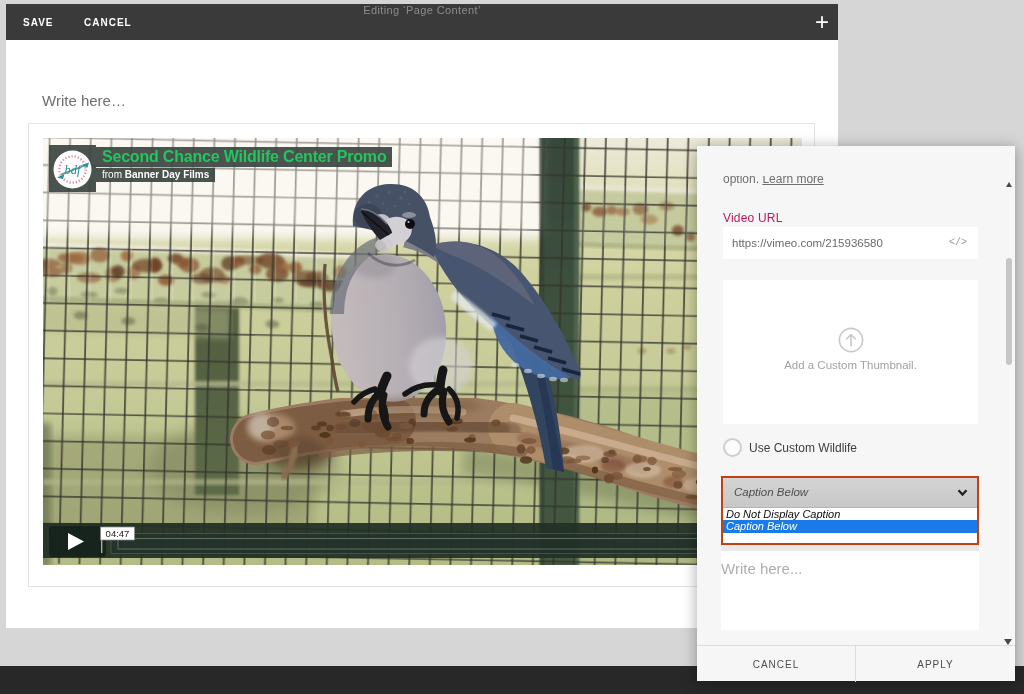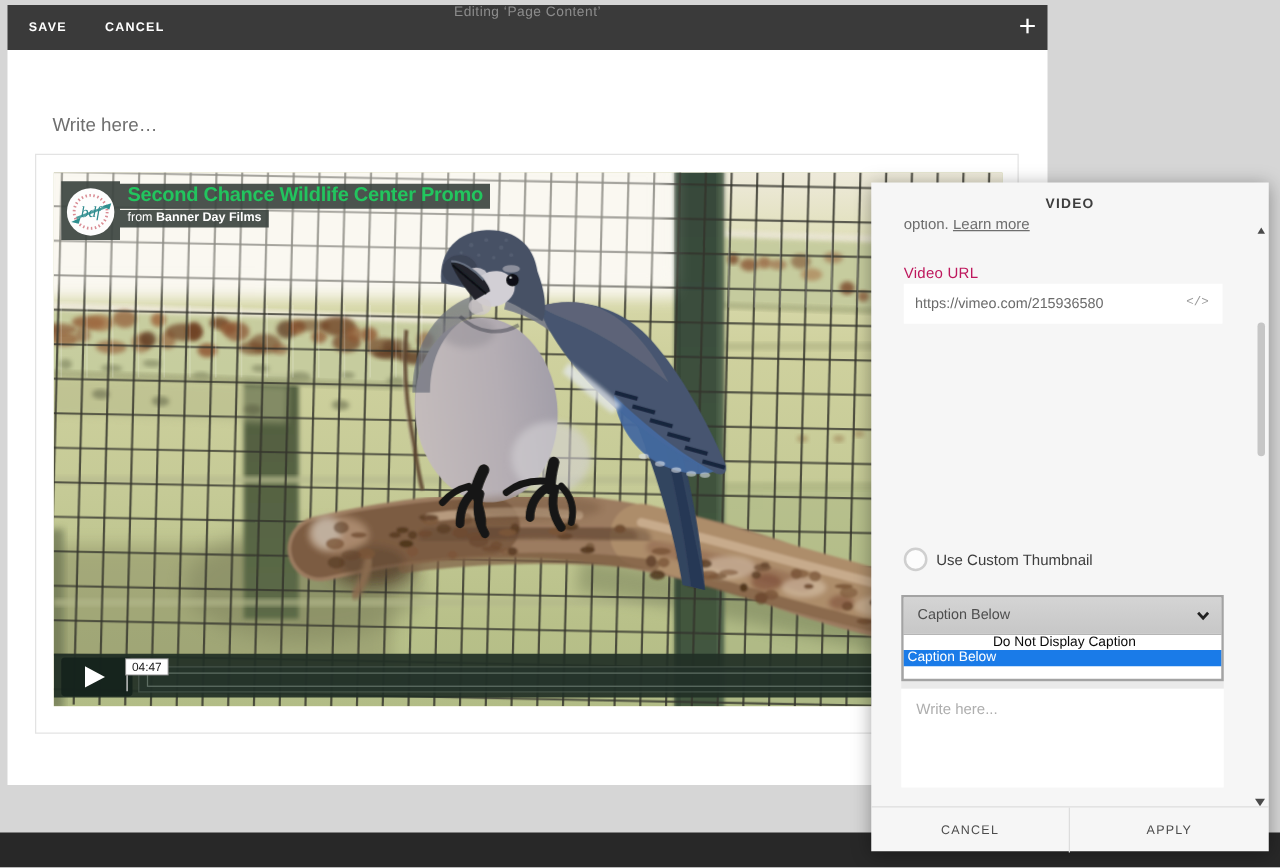--- a/index.html
+++ b/index.html
@@ -32,30 +32,30 @@
   #vurl-label { position:absolute; left:26px; top:65px; font-size:12px; color:#be185d; letter-spacing:0.2px; }
   #vurl { position:absolute; left:26px; top:81px; width:255px; height:32px; background:#fff; }
   #vurl span.u { position:absolute; left:9px; top:10px; font-size:11.5px; color:#6b6b6b; }
   #vurl span.c { position:absolute; right:11px; top:10px; font-size:10px; color:#9a9a9a; font-family:"Liberation Mono",monospace; }
   #sbar { position:absolute; left:309px; top:112px; width:6px; height:107px; background:#c6c6c6; border-radius:3px; }
   #thumbbox { position:absolute; left:26px; top:134px; width:255px; height:144px; background:#fff; }
   #thumbbox .txt { position:absolute; top:79px; width:100%; text-align:center; font-size:11.5px; color:#a2a2a2; }
   #thumbbox svg { position:absolute; left:115px; top:47px; }
   #radio { position:absolute; left:26px; top:292px; width:19px; height:19px; border:2px solid #cfcfcf; border-radius:50%; background:#fcfcfc; }
   #radiolabel { position:absolute; left:52px; top:295px; font-size:12px; color:#3d3d3d; }
-  #greenbox { position:absolute; left:24px; top:330px; width:258px; height:69px; border:2px solid #a3a3a3; background:#fff; z-index:3; }
+  #greenbox { position:absolute; left:24px; top:330px; width:258px; height:69px; border:2px solid #c2410c; background:#fff; z-index:3;font-style:italic; }
   #gsel { position:relative; width:100%; height:30px; background:linear-gradient(#d4d4d4,#c7c7c7); border-bottom:1px solid #b5b5b5; }
   #gsel .t { position:absolute; left:11px; top:8px; font-size:11.5px; color:#4e4e4e; }
   #gsel svg { position:absolute; right:9px; top:9px; }
-  #gopt1 { height:12px; background:#fff; font-size:11px; line-height:12px; color:#0a0a0a; padding-left:3px; white-space:nowrap;text-align:center; }
+  #gopt1 { height:12px; background:#fff; font-size:11px; line-height:12px; color:#0a0a0a; padding-left:3px; white-space:nowrap; }
   #gopt2 { height:13px; background:#1a7be8; font-size:11px; line-height:13px; color:#fff; padding-left:3px; white-space:nowrap; }
   #toolbar { position:absolute; left:24px; top:382px; width:258px; height:23px; background:#eaeaea; z-index:1; }
   #toolbar svg { position:absolute; left:0; top:0; }
   #captionarea { position:absolute; left:24px; top:405px; width:258px; height:79px; background:#fff; z-index:2; }
-  #captionarea .ph { position:absolute; left:12px; top:9px; font-size:12px; color:#aeaeae; }
+  #captionarea .ph { position:absolute; left:0; top:9px; font-size:15px; color:#aeaeae; }
   #dnarr { position:absolute; right:3px; top:493px; width:0; height:0; border-left:4px solid transparent; border-right:4px solid transparent; border-top:6px solid #4a4a4a; }
   #pfoot { position:absolute; left:0; top:499px; width:318px; height:36px; border-top:1px solid #ddd; }
   #pfoot .cell { position:absolute; top:0; height:36px; line-height:37px; text-align:center; font-size:10px; letter-spacing:1px; color:#4c4c4c; }
   #pcancel { left:0; width:159px; border-right:1px solid #ddd; }
   #papply { left:159px; width:159px; }
 </style>
 </head>
 <body>
 <div id="botbar"></div>
 <div id="topbar">
@@ -470,33 +470,39 @@
               <text x="19.5" y="23.5" text-anchor="middle" font-family="Liberation Serif,serif" font-style="italic" font-size="12.5" fill="#2e8a8e">bdf</text>
             </svg>
         </div>
         <div id="t1">Second Chance Wildlife Center Promo</div>
         <div id="t2">from <b>Banner Day Films</b></div>
       </div>
     </div>
   </div>
 </div>
 <div id="panel">
-  <div id="ptitle">VIDEO</div>
   <div id="cutline">
       <div>option. <a>Learn more</a></div>
     </div>
   <div id="uparr"></div>
   <div id="vurl-label">Video URL</div>
   <div id="vurl">
       <span class="u">https://vimeo.com/215936580</span>
       <span class="c">&lt;/&gt;</span>
     </div>
   <div id="sbar"></div>
+  <div id="thumbbox">
+    <svg width="26" height="26" viewBox="0 0 26 26">
+      <circle cx="13" cy="13" r="11.6" fill="none" stroke="#c9c9c9" stroke-width="1.6"></circle>
+      <path d="M13 19 L13 8 M8.5 12 L13 7.5 L17.5 12" fill="none" stroke="#c9c9c9" stroke-width="1.6" stroke-linecap="round" stroke-linejoin="round"></path>
+    </svg>
+    <div class="txt">Add a Custom Thumbnail.</div>
+  </div>
   <div id="radio"></div>
-  <div id="radiolabel">Use Custom Thumbnail</div>
+  <div id="radiolabel">Use Custom Wildlife</div>
   <div id="toolbar">
     <svg width="258" height="23" viewBox="0 0 258 23">
         <g fill="#575757" font-family="Liberation Serif,serif" font-size="12" font-weight="bold">
           <text x="9" y="13">B</text>
           <text x="35" y="13" font-style="italic" font-weight="normal">I</text>
           <text x="57" y="13" text-decoration="underline" font-weight="normal">U</text>
         </g>
         <g stroke="#575757" fill="none" stroke-width="1.2">
           <path d="M86 6 a3.2 3.2 0 0 1 4.6 0 l2.8 2.8 a3.2 3.2 0 0 1 -4.6 4.6"></path>
           <path d="M96 14 a3.2 3.2 0 0 1 -4.6 0 l-2.8 -2.8 a3.2 3.2 0 0 1 4.6 -4.6"></path>

